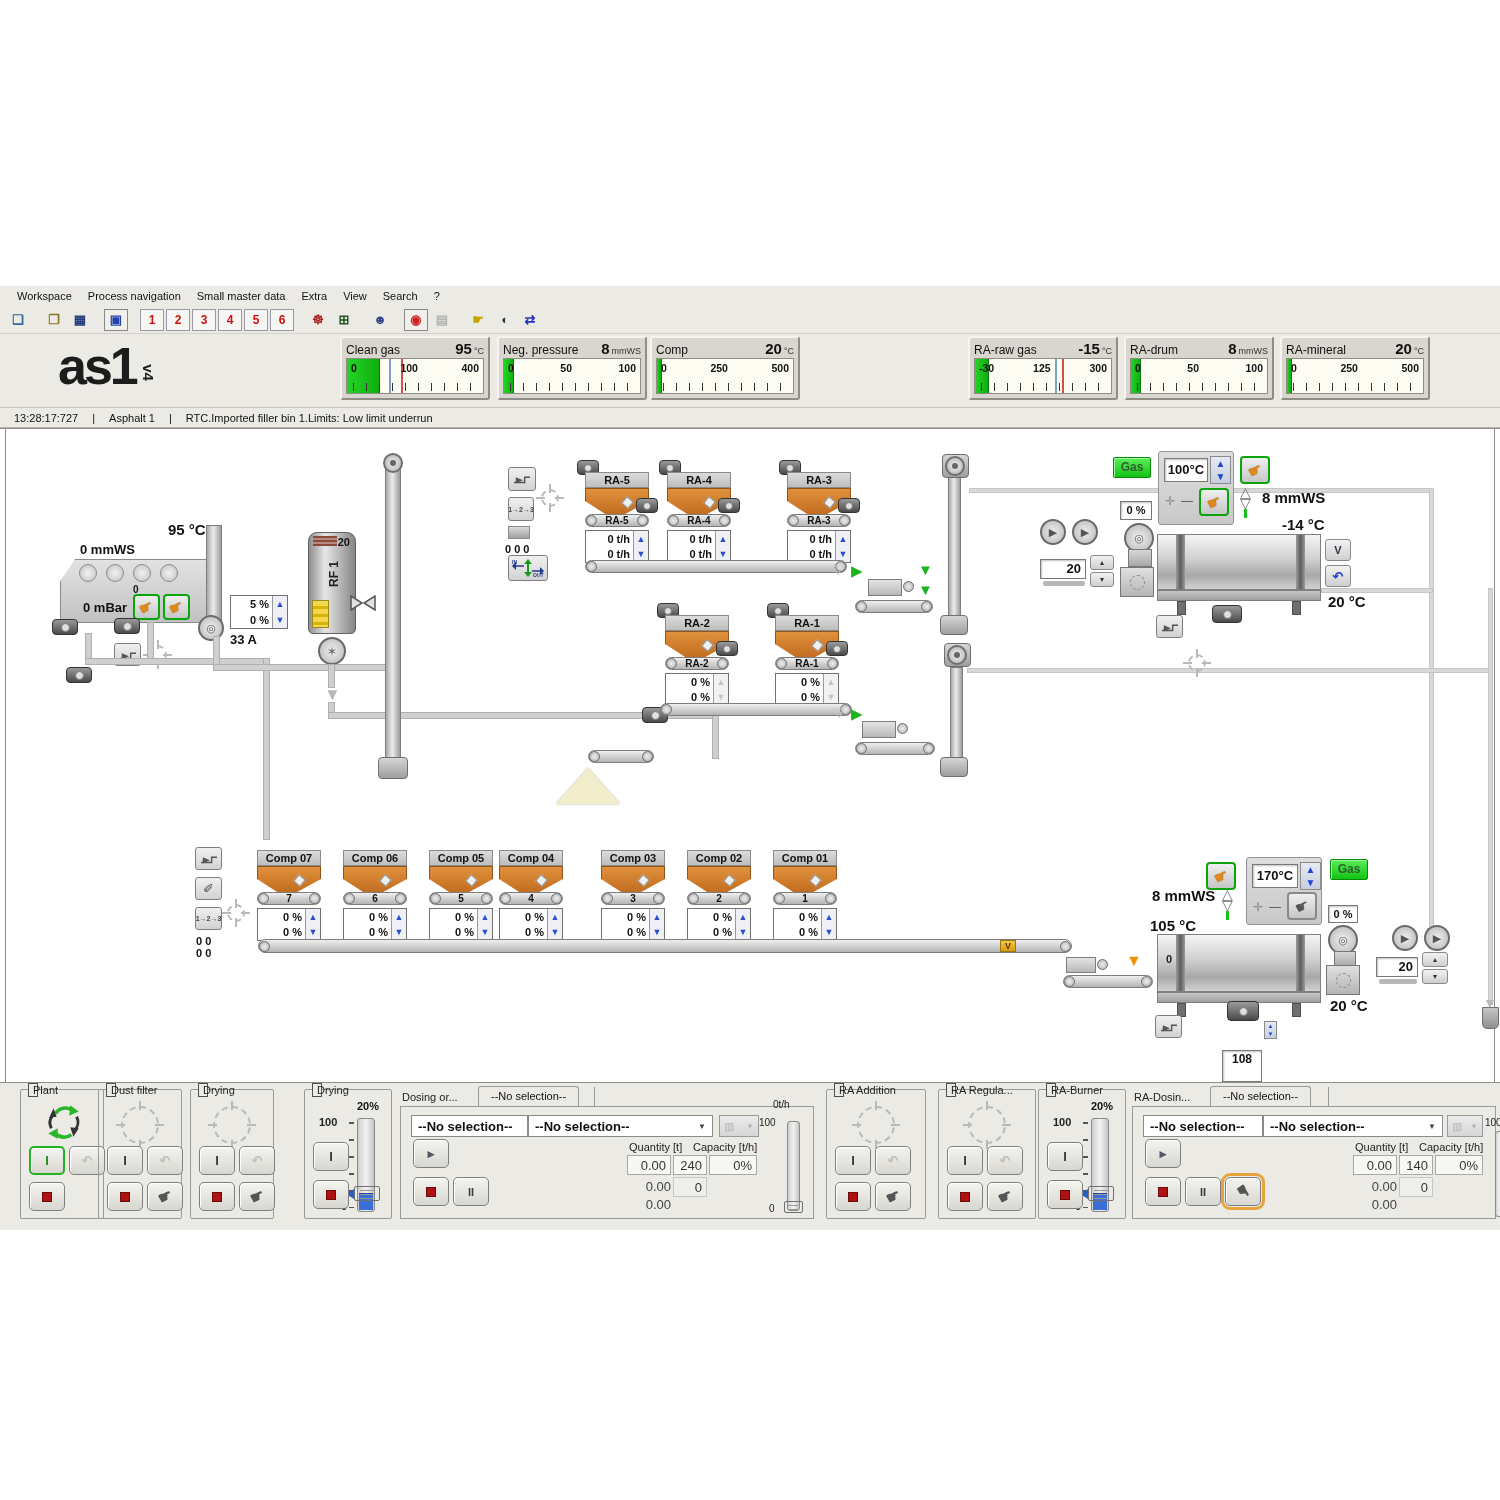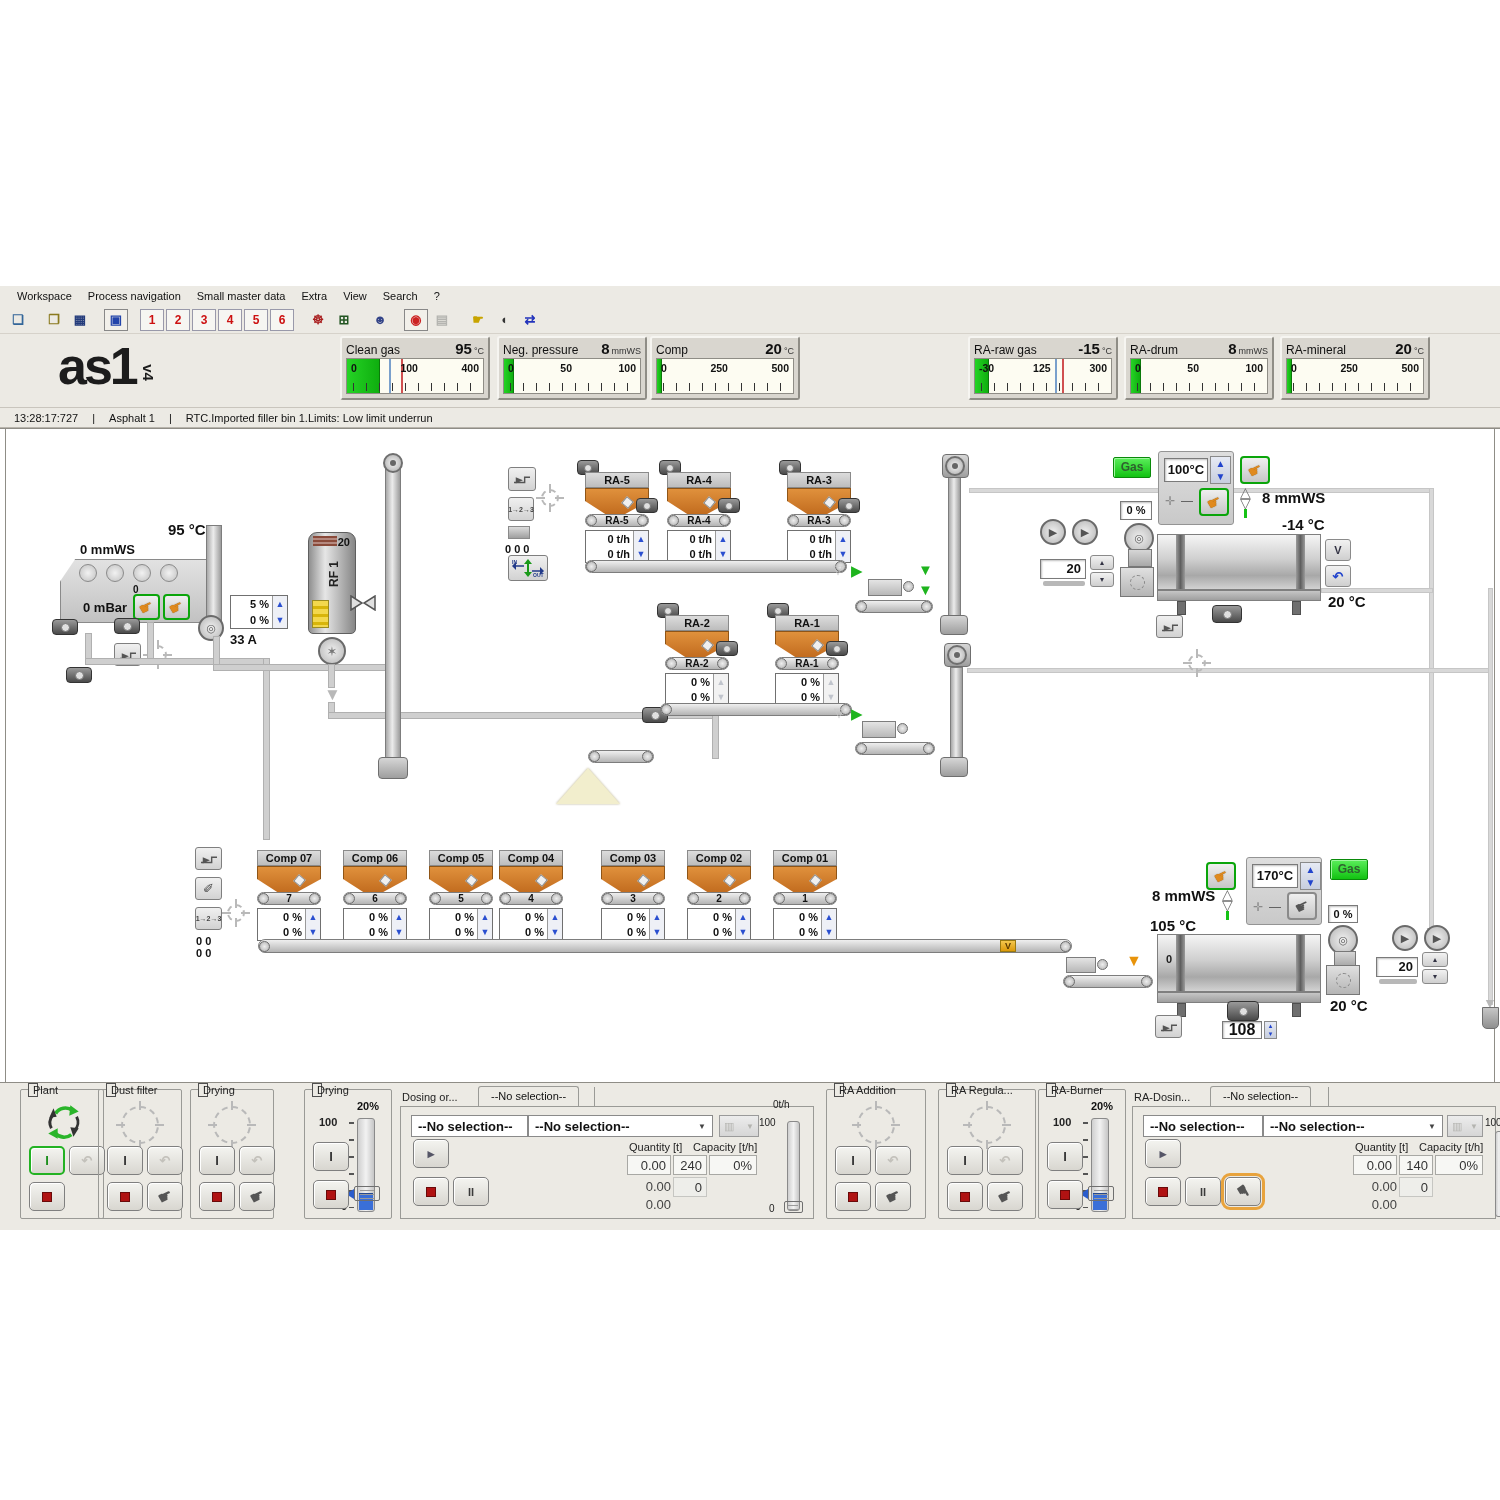--- a/index.html
+++ b/index.html
@@ -971,21 +971,21 @@
     <div class="smallbtn abs" style="left:1422px;top:523px;width:26px;height:15px">
         <span>▴</span>
       </div>
     <div class="smallbtn abs" style="left:1422px;top:540px;width:26px;height:15px">
         <span>▾</span>
       </div>
     <div class="abs t15" style="left:1330px;top:568px">20 °C</div>
     <div class="motor abs" style="left:1227px;top:572px;width:32px;height:20px">
         <div class="mdot"></div>
       </div>
-    <div class="disp abs" style="left:1222px;top:592px;width:40px;height:18px;line-height:16px;font-size:16px">108</div>
+    <div class="disp abs" style="left:1222px;top:621px;width:40px;height:32px;line-height:16px;font-size:12px">108</div>
     <div class="spinner2 abs" style="left:1264px;top:592px;width:13px;height:18px;font-size:7px">
       <span>▴</span>
         <span>▾</span>
     </div>
     <div class="lever abs" style="left:1155px;top:586px;width:27px;height:23px">
       <svg width="22" height="16" viewBox="0 0 24 18">
           <path d="M3 13 h12 v-6 h6" stroke="#555" stroke-width="1.6" fill="none"></path>
           <polygon points="5,7 13,10.5 5,14" fill="#555"></polygon>
         </svg>
     </div>

